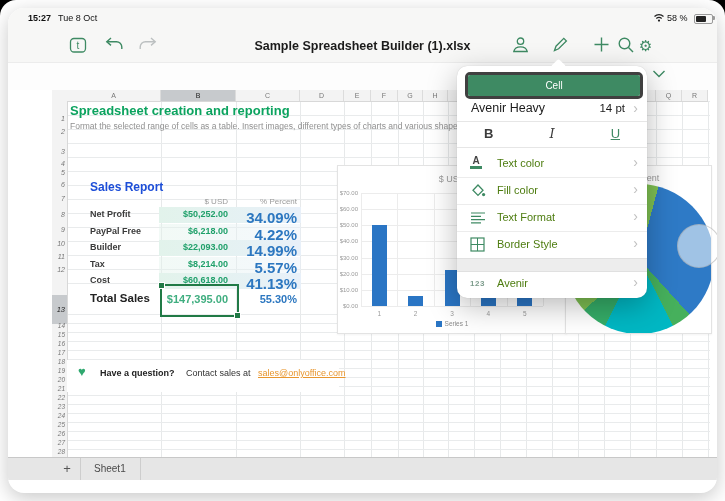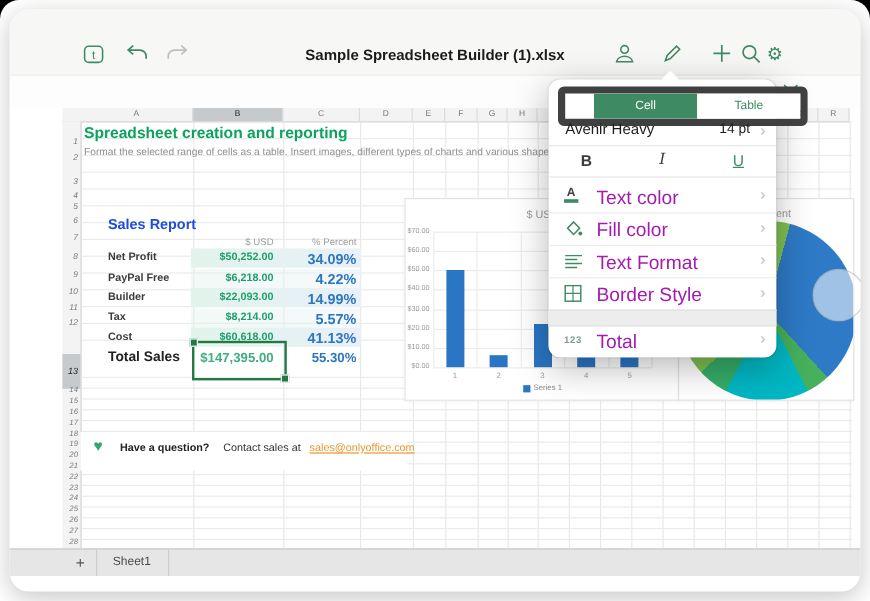--- a/index.html
+++ b/index.html
@@ -39,21 +39,21 @@
   .vline{position:absolute;top:11px;width:1px;background:#e7e9ea;}
   .hline{position:absolute;left:59px;height:1px;background:#e9ebec;}
   
   .doc-title{left:62px;top:95px;font-size:13px;font-weight:bold;color:#0ca35f;}
   .doc-sub{left:62px;top:113px;font-size:8.5px;color:#8f8f8f;white-space:nowrap;}
   .rep-title{left:82px;top:172px;font-size:12px;font-weight:bold;color:#1d4ed8;}
   .th{position:absolute;font-size:8px;color:#9b9b9b;}
   .band{position:absolute;left:151px;width:142px;background:linear-gradient(90deg,#e2f3eb,#e8f0f9);}
   .cell-label{position:absolute;left:82px;font-size:9px;font-weight:bold;color:#3b3b3b;}
   .cell-usd{position:absolute;font-size:9px;font-weight:bold;color:#1fa06a;text-align:right;}
-  .cell-pct{position:absolute;font-size:12px;font-weight:bold;color:#2c77c0;text-align:right;}
+  .cell-pct{position:absolute;font-size:15px;font-weight:bold;color:#2c77c0;text-align:right;}
   .total-label{left:82px;top:284px;font-size:11.5px;font-weight:bold;color:#222;}
   .total-usd{left:140px;top:285px;width:80px;font-size:11px;font-weight:bold;color:#1fa06a;text-align:right;}
   .total-pct{left:220px;top:285px;width:69px;font-size:11px;font-weight:bold;color:#2c77c0;text-align:right;}
   .selbox{left:152px;top:276px;width:75px;height:29px;border:2px solid #217a46;background:rgba(255,255,255,.15);}
   .handle{position:absolute;width:5px;height:5px;background:#217a46;border:1px solid #fff;}
   
   .chartbox{background:#fff;border:1px solid #e3e3e3;box-shadow:0 1px 2px rgba(0,0,0,.05);}
   .bar-title{left:0;top:8px;width:100%;text-align:center;font-size:9px;color:#9a9a9a;}
   .ytick{position:absolute;font-size:6px;color:#9a9a9a;text-align:right;width:20px;}
   .pgrid{position:absolute;background:#ececec;}
@@ -70,53 +70,66 @@
   .foot-t{left:178px;top:361px;font-size:9px;color:#333;}
   .foot-l{left:250px;top:361px;font-size:9px;color:#e8962e;text-decoration:underline;cursor:pointer;}
   
   .ptr{left:669px;top:216px;width:42px;height:42px;border-radius:50%;
     border:1.5px solid rgba(150,150,150,.45);background:rgba(255,255,255,.55);}
   
   .panel{left:449px;top:58px;width:190px;height:232px;background:#fff;border-radius:10px;
     box-shadow:0 8px 30px rgba(0,0,0,.28),0 0 1px rgba(0,0,0,.2);z-index:50;}
   .panel:before{content:"";position:absolute;left:96px;top:-5px;width:11px;height:11px;background:#fff;
     transform:rotate(45deg);border-radius:2px;}
-  .seg{left:8px;top:6px;width:172px;height:21px;border:6px solid #404040;border-radius:5px;display:flex;overflow:hidden;padding-left:24px;}
+  .seg{left:8px;top:6px;width:172px;height:21px;border:3px solid #404040;border-radius:5px;display:flex;overflow:hidden;}
   .seg div{flex:1;text-align:center;line-height:21px;font-size:10px;cursor:pointer;}
   .seg .on{background:#3e8a63;color:#fff;}
   .seg .off{background:#fff;color:#3e8a63;}
   .fontrow{left:0;top:29px;width:190px;height:26px;border-bottom:1px solid #e6e6e6;cursor:pointer;}
   .fname{left:14px;top:6px;font-size:12.5px;color:#1c1c1c;}
   .fsize{right:22px;top:7px;font-size:11.5px;color:#1c1c1c;position:absolute;}
   .chev{position:absolute;right:9px;top:3px;font-size:14px;color:#c0c0c0;}
   .biu{left:0;top:55px;width:190px;height:26px;border-bottom:1px solid #e6e6e6;display:flex;}
   .biu div{flex:1;text-align:center;line-height:26px;font-size:13px;color:#3c3c3c;cursor:pointer;}
   .biu .b{font-weight:bold;}
   .biu .i{font-style:italic;font-family:"DejaVu Serif",serif;}
   .biu .u{text-decoration:underline;color:#3e8a63;}
   .prow{position:absolute;left:0;width:190px;height:27px;border-bottom:1px solid #ececec;cursor:pointer;}
   .prow .pic{position:absolute;left:13px;top:6px;width:16px;height:15px;}
-  .prow .plab{position:absolute;left:40px;top:7px;font-size:16px;color:#a21caf;}
+  .prow .plab{position:absolute;left:40px;top:7px;font-size:11px;color:#4d7c0f;}
   .pgap{left:0;top:192px;width:190px;height:12px;background:#ededed;border-top:1px solid #e0e0e0;border-bottom:1px solid #e0e0e0;}
   .tc-a{font-size:10px;font-weight:bold;color:#444;border-bottom:3px solid #3e8a63;width:12px;text-align:center;padding-bottom:0px;line-height:10px;}
   .n123{font-size:8px;font-weight:bold;color:#7d9c8c;line-height:15px;letter-spacing:.5px;}
   
   .sheetbar{left:0;top:449px;width:709px;height:22px;background:#e6e6e6;border-top:1px solid #c8c8c8;}
   .addbtn{left:46px;top:0;width:26px;height:22px;border-right:1px solid #cdcdcd;text-align:center;
     line-height:21px;font-size:13px;color:#555;cursor:pointer;}
   .stab{left:72px;top:0;height:22px;padding:0 14px;border-right:1px solid #cdcdcd;font-size:10px;
     color:#4a4a4a;line-height:22px;cursor:pointer;}
 </style>
 </head>
 <body>
 
 <div class="page">
  <div class="screen">
 
   <div class="abs topbar">
+    <div class="abs statusbar">
+      <span class="abs st-time">15:27</span>
+      <span class="abs st-date">Tue 8 Oct</span>
+      <svg class="abs" style="left:645px;top:5px" width="12" height="9">
+        <path d="M1.5 3.5 a6.5 6.5 0 0 1 9 0 M3.3 5.5 a4 4 0 0 1 5.4 0" fill="none" stroke="#222" stroke-width="1.2"></path>
+        <circle cx="6" cy="7.6" r="1.1" fill="#222"></circle>
+          </svg>
+      <span class="abs st-batt-pct">58 %</span>
+      <div class="abs bat">
+            <div class="abs bat-fill"></div>
+          </div>
+      <div class="abs bat-nub"></div>
+    </div>
     <div class="abs tb-title">Sample Spreadsheet Builder (1).xlsx</div>
     <svg class="abs tb-ic" style="left:61px" width="19" height="19">
       <rect x="1.5" y="2.5" width="15" height="13.5" rx="3.5" fill="none" stroke="#3e8a63" stroke-width="1.3"></rect>
       <text x="9" y="13" font-size="10" fill="#3e8a63" text-anchor="middle">t</text>
         </svg>
     <svg class="abs tb-ic" style="left:96px" width="21" height="16">
       <path d="M7 2 L2.8 5.7 L7 9.4" fill="none" stroke="#3e8a63" stroke-width="1.4"></path>
       <path d="M2.8 5.7 H12.5 a5.3 5.3 0 0 1 5.3 5.3 V13" fill="none" stroke="#3e8a63" stroke-width="1.4"></path>
         </svg>
     <svg class="abs tb-ic" style="left:129px" width="21" height="16">
@@ -343,21 +356,20 @@
     <span class="abs foot-q" style="top:278px">Have a question?</span>
     <span class="abs foot-t" style="top:278px">Contact sales at</span>
     <span class="abs foot-l" style="top:278px">sales@onlyoffice.com</span>
   </div>
 
   <div class="abs ptr"></div>
 
   <div class="abs panel">
     <div class="abs seg">
       <div class="on">Cell</div>
-      <div class="off">Table</div>
     </div>
     <div class="abs fontrow">
       <span class="abs fname">Avenir Heavy</span>
       <span class="fsize">14 pt</span>
       <span class="chev" style="top:5px">›</span>
     </div>
     <div class="abs biu">
       <div class="b">B</div>
       <div class="i">I</div>
       <div class="u">U</div>
@@ -395,21 +407,21 @@
                 <rect x="1" y="1" width="13" height="13" fill="none" stroke="#3e8a63" stroke-width="1.2"></rect>
                 <path d="M7.5 1 V14 M1 7.5 H14" stroke="#3e8a63" stroke-width="1"></path>
               </svg></div>
             <div class="plab">Border Style</div>
             <div class="" style="position: absolute; right: 9px; top: 4px; font-size: 14px; color: rgb(192, 192, 192);">›</div>
           </div>
           <div class="prow" style="top: 204px; border-bottom: none;">
             <div class="pic">
               <div class="n123">123</div>
             </div>
-            <div class="plab">Total</div>
+            <div class="plab">Avenir</div>
             <div class="" style="position: absolute; right: 9px; top: 4px; font-size: 14px; color: rgb(192, 192, 192);">›</div>
           </div>
         </div>
     <div class="abs pgap"></div>
   </div>
 
   <div class="abs sheetbar">
     <div class="abs addbtn">+</div>
     <div class="abs stab">Sheet1</div>
   </div>

